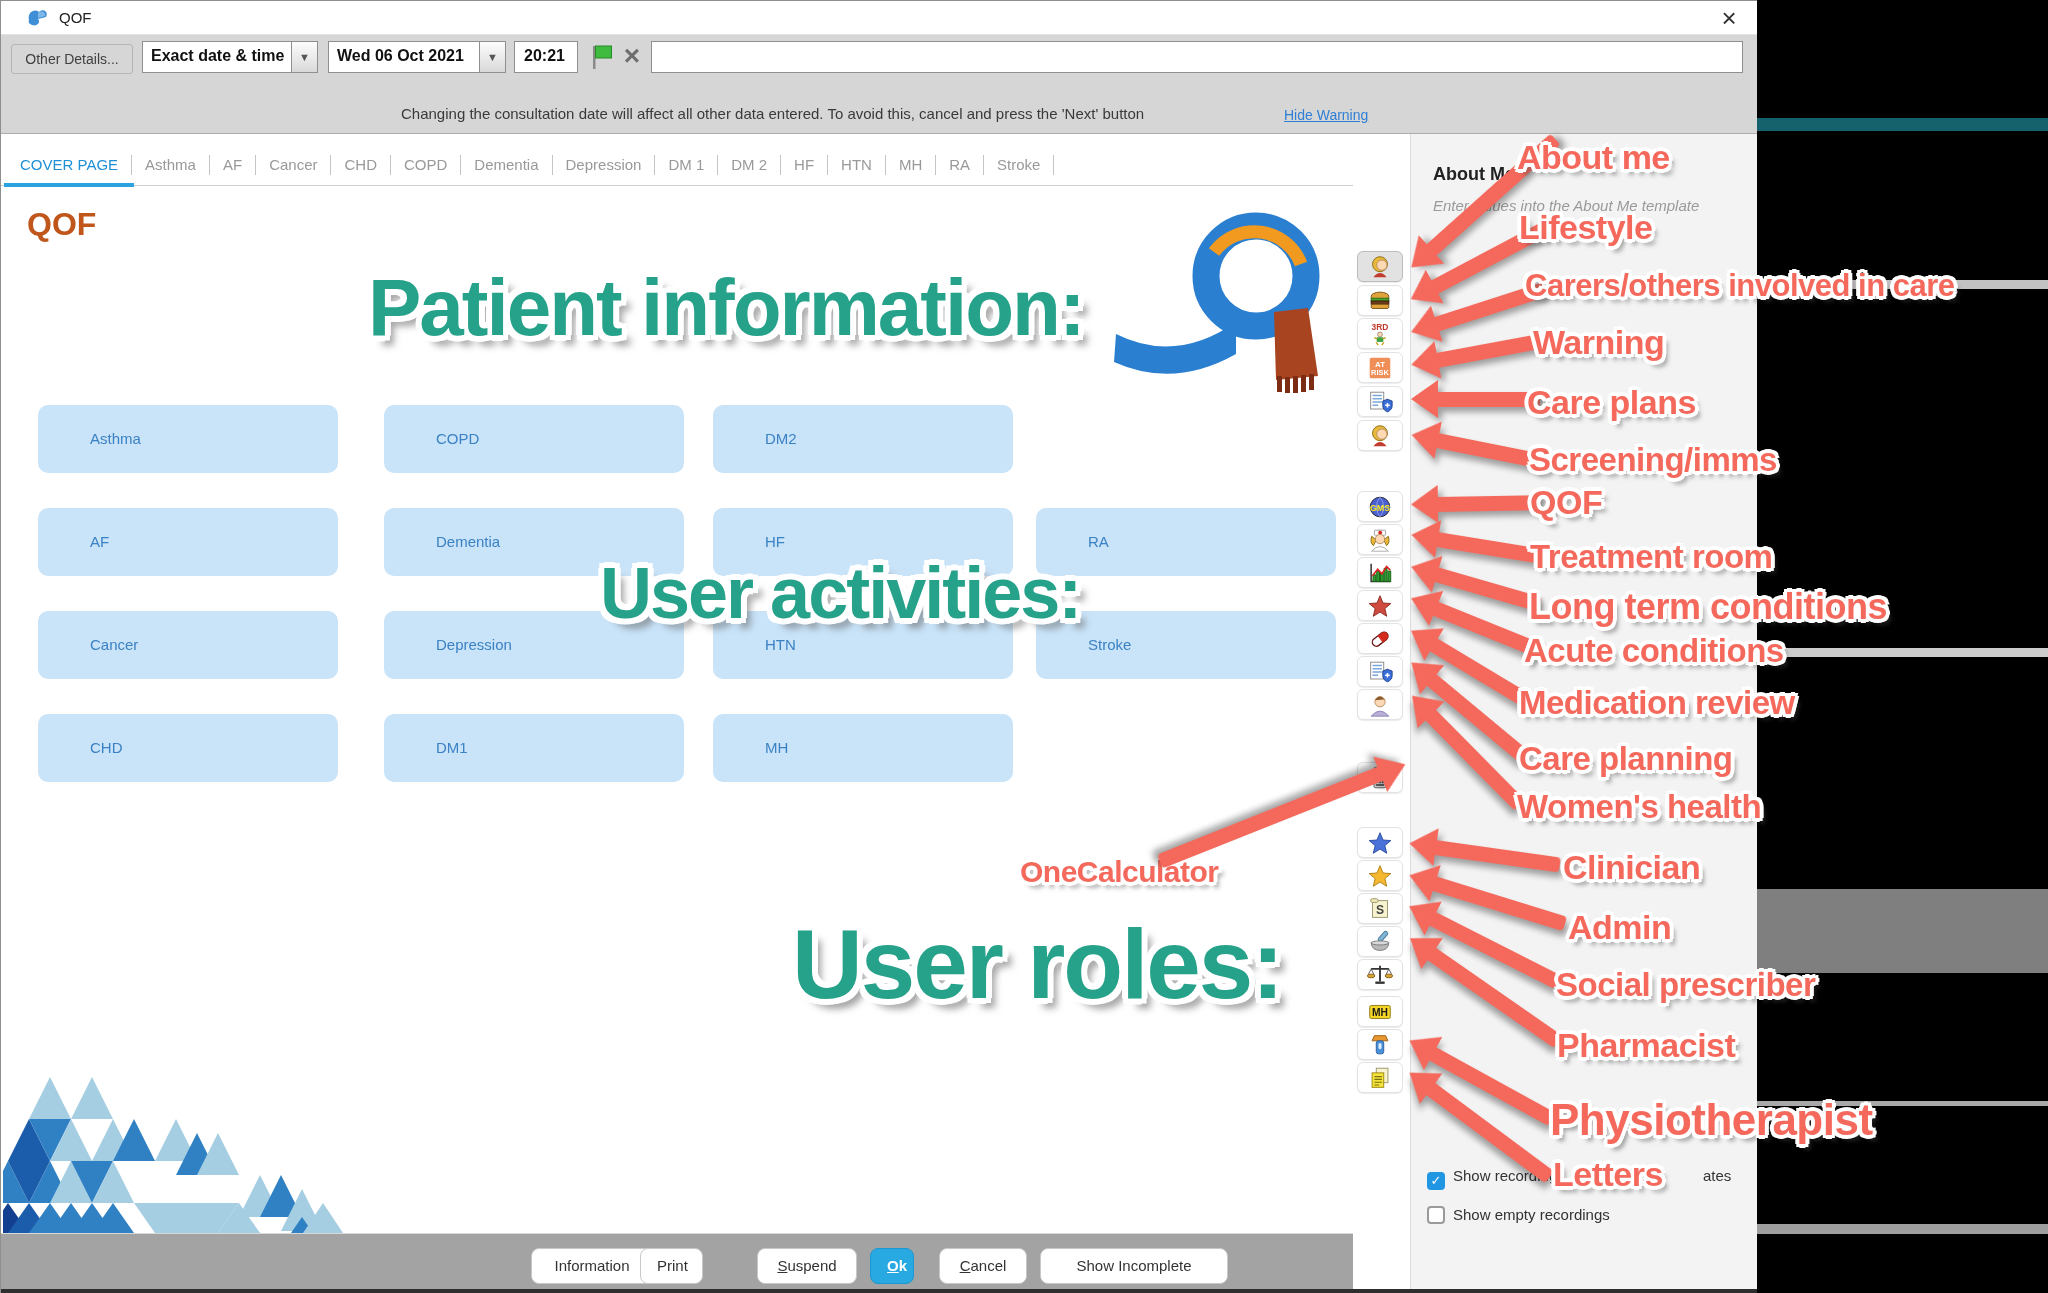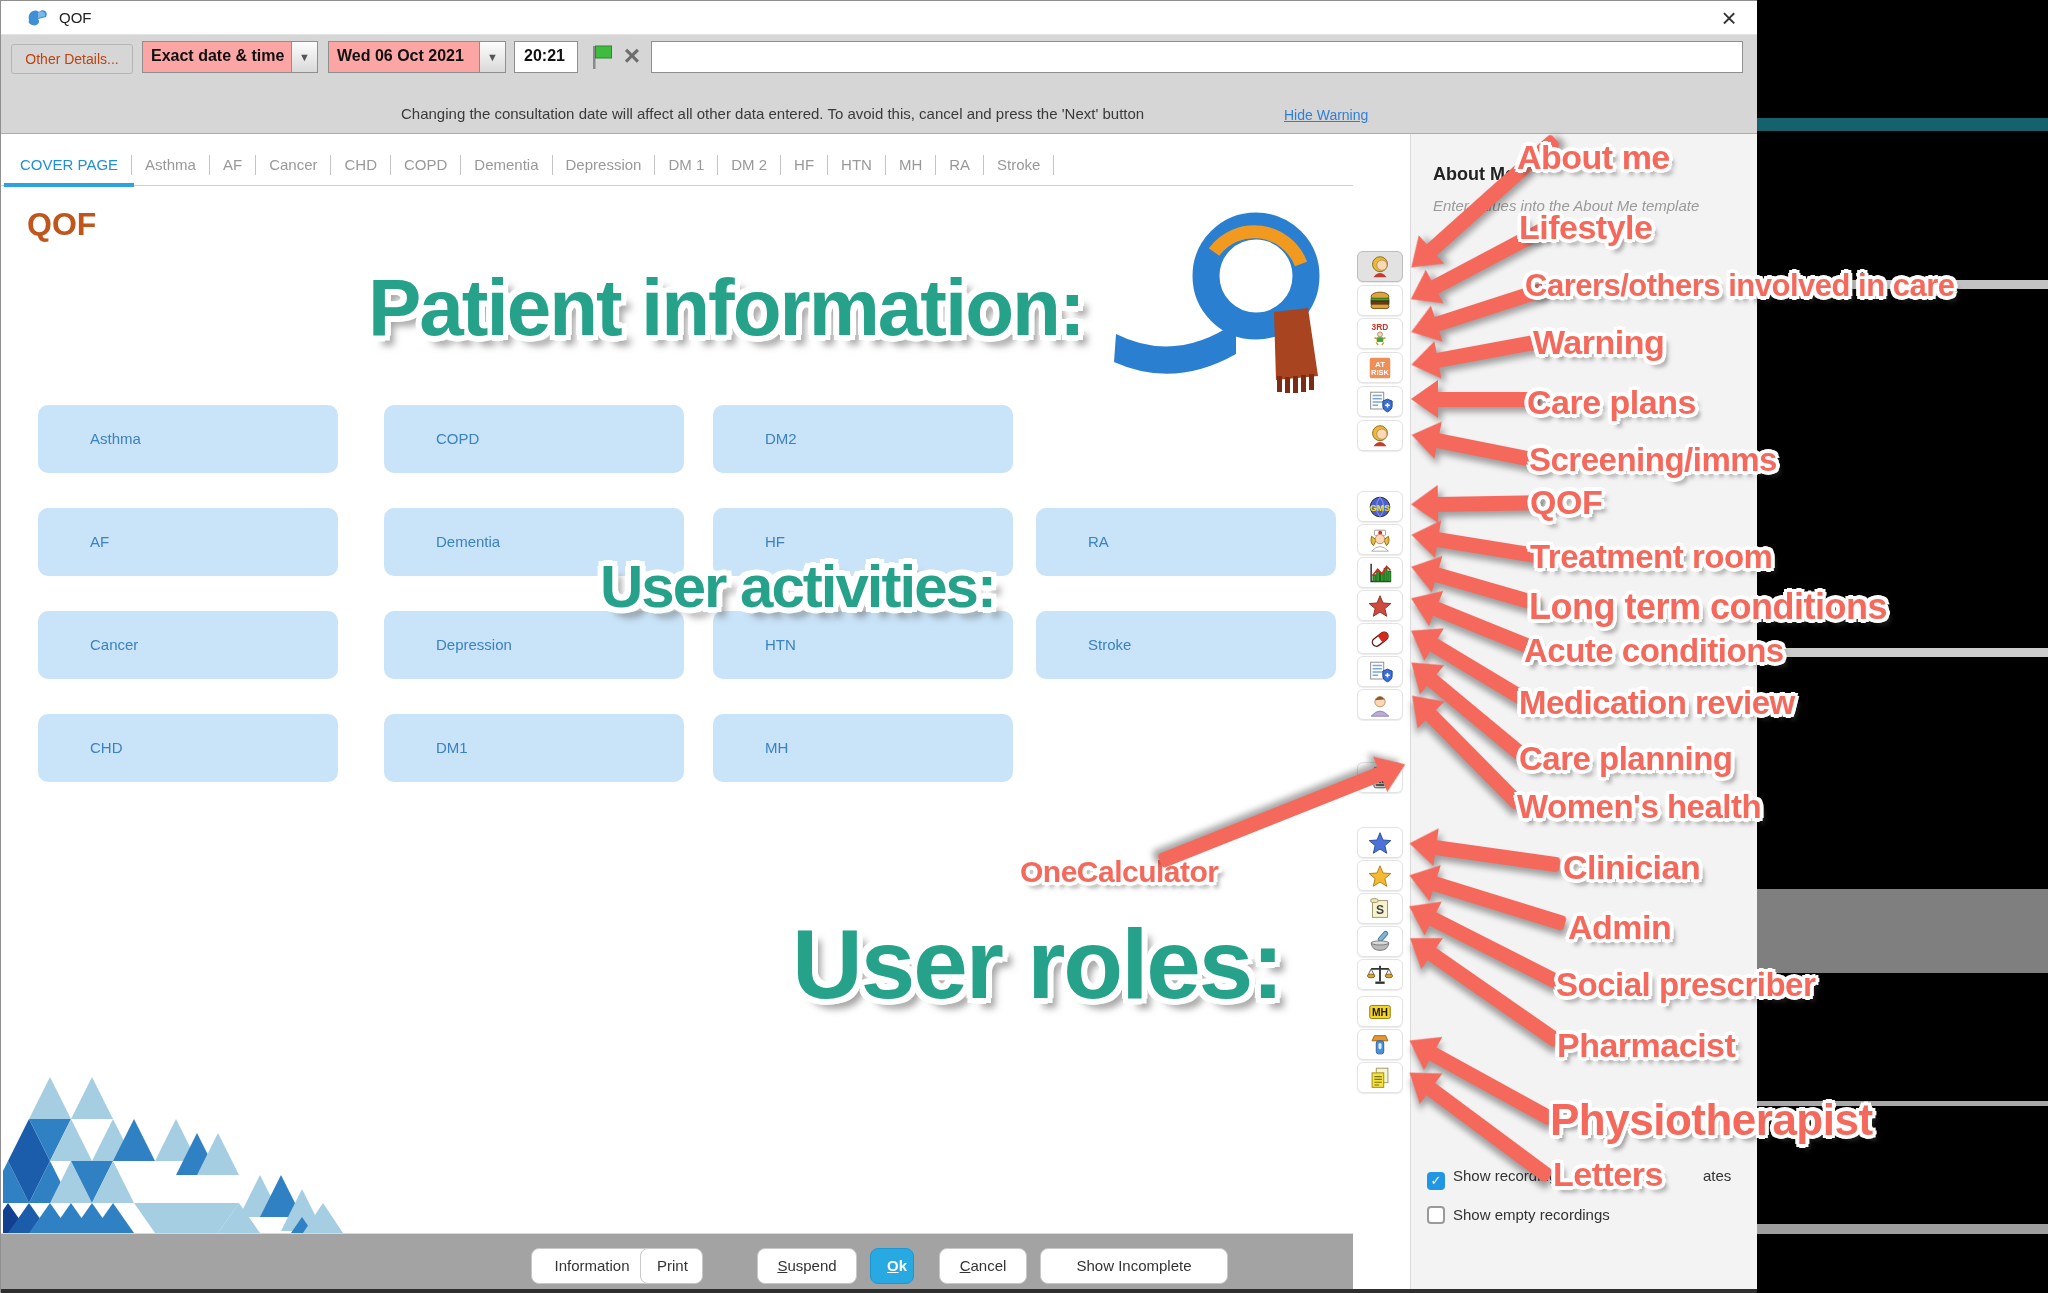--- a/index.html
+++ b/index.html
@@ -6,22 +6,22 @@
   *{box-sizing:border-box;font-family:"Liberation Sans","DejaVu Sans",sans-serif;}
   #stage{position:relative;width:2048px;height:1293px;overflow:hidden;background:#000;}
 
   
   #appwindow{position:absolute;left:0;top:0;width:1757px;height:1293px;background:#fff;border:1px solid #8f8f8f;}
   #titlebar{position:absolute;left:0;top:0;width:1757px;height:34px;background:#fff;border-bottom:1px solid #e2e2e2;}
   #titlebar .title{position:absolute;left:58px;top:8px;font-size:15px;color:#222;}
   #close-x{position:absolute;left:1708px;top:2px;width:40px;height:30px;text-align:center;font-size:26px;line-height:30px;color:#333;cursor:pointer;}
   #toolbar{position:absolute;left:0;top:34px;width:1757px;height:99px;background:#d6d6d6;border-bottom:1px solid #adadad;}
   .tbtn{position:absolute;background:#fff;border:1px solid #9a9a9a;border-radius:3px;font-size:14px;color:#333;text-align:center;}
-  #other-details{left:10px;top:9px;width:122px;height:30px;line-height:28px;background:#d6d6d6;border:1px solid #b5b5b5;color:#c2410c;}
-  .combo{position:absolute;top:6px;height:32px;background:#fca5a5;border:1px solid #8f8f8f;font-size:16px;font-weight:bold;color:#111;}
+  #other-details{left:10px;top:9px;width:122px;height:30px;line-height:28px;background:#d6d6d6;border:1px solid #b5b5b5;color:#404040;}
+  .combo{position:absolute;top:6px;height:32px;background:#ffffff;border:1px solid #8f8f8f;font-size:16px;font-weight:bold;color:#111;}
   .combo .val{display:block;padding:5px 8px 0 8px;white-space:nowrap;}
   .combo .dd{position:absolute;right:0;top:0;width:26px;height:30px;background:linear-gradient(#fdfdfd,#d9d9d9);border-left:1px solid #8f8f8f;text-align:center;font-size:11px;line-height:30px;color:#555;font-weight:normal;}
   #date-mode{left:141px;width:176px;}
   #date-combo{left:327px;width:178px;}
   #time-field{position:absolute;left:513px;top:6px;width:64px;height:32px;background:#fff;border:1px solid #8f8f8f;font-size:16px;font-weight:bold;color:#111;padding:5px 0 0 9px;}
   #flag-btn{position:absolute;left:588px;top:8px;width:28px;height:28px;}
   #clear-x{position:absolute;left:616px;top:6px;width:30px;height:32px;font-size:28px;line-height:30px;color:#6d6d6d;font-weight:bold;text-align:center;}
   #note-input{position:absolute;left:650px;top:6px;width:1092px;height:32px;background:#fff;border:1px solid #8f8f8f;font-size:15px;padding:0 8px;}
   #warnrow{position:absolute;left:0;top:60px;width:1757px;height:36px;font-size:15px;color:#3a3a3a;}
   #warntext{position:absolute;left:400px;top:10px;}
@@ -414,21 +414,21 @@
     <div class="stripe" style="top:118px;height:13px;background:#15616c"></div>
     <div class="stripe" style="top:280px;height:9px;background:#c2c2c2"></div>
     <div class="stripe" style="top:648px;height:9px;background:#cccccc"></div>
     <div class="stripe" style="top:889px;height:84px;background:#7f7f7f"></div>
     <div class="stripe" style="top:1101px;height:5px;background:#a8a8a8"></div>
     <div class="stripe" style="top:1224px;height:10px;background:#9e9e9e"></div>
   </div>
 
   <div id="annot">
     <div class="teal" style="left:368px;top:262px;font-size:80px">Patient information:</div>
-    <div class="teal" style="left:600px;top:552px;font-size:60px">User activities:</div>
+    <div class="teal" style="left:600px;top:552px;font-size:72px">User activities:</div>
     <div class="teal" style="left:792px;top:908px;font-size:98px">User roles:</div>
     <div class="rlabel" style="left:1020px;top:855px;font-size:30px">OneCalculator</div>
 
     <div class="arrow" style="left:1431px;top:243px;width:167px;transform:rotate(-41.8deg)"></div>
     <div class="arrow" style="left:1434px;top:280px;width:129px;transform:rotate(-27.9deg)"></div>
     <div class="arrow" style="left:1436px;top:317px;width:115px;transform:rotate(-17.9deg)"></div>
     <div class="arrow" style="left:1437px;top:353px;width:107px;transform:rotate(-10.5deg)"></div>
     <div class="arrow" style="left:1437px;top:392px;width:103px;transform:rotate(0deg)"></div>
     <div class="arrow" style="left:1437px;top:433px;width:108px;transform:rotate(11.3deg)"></div>
     <div class="arrow" style="left:1437px;top:497px;width:103px;transform:rotate(-1deg)"></div>

